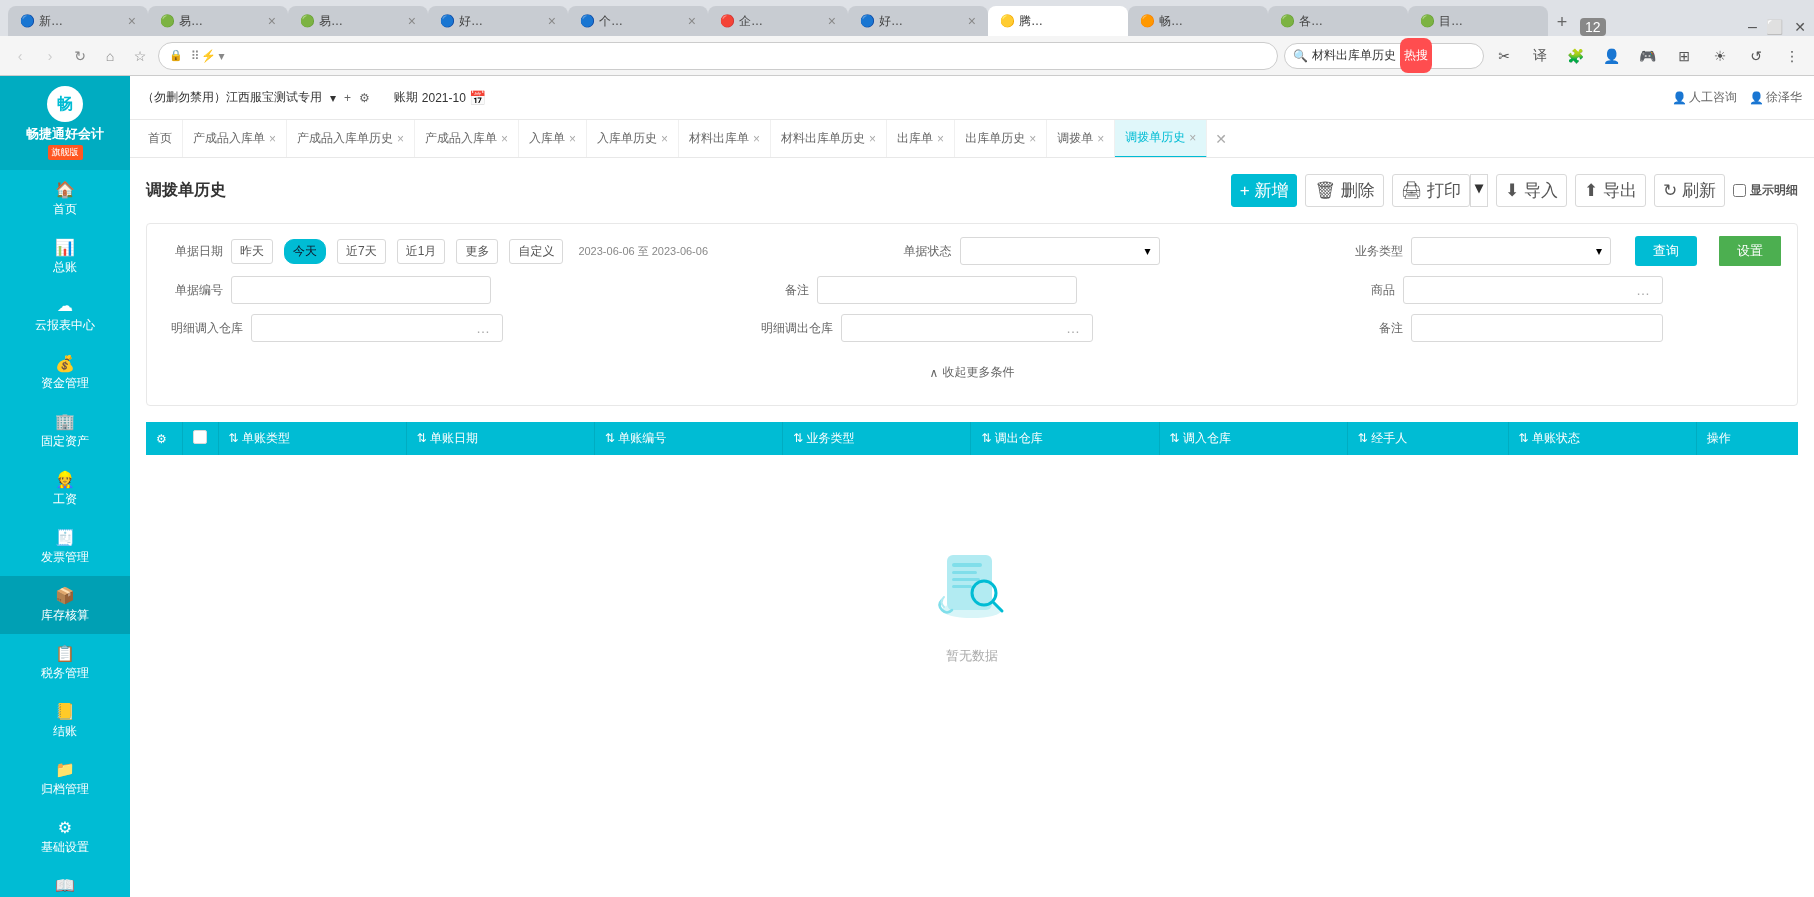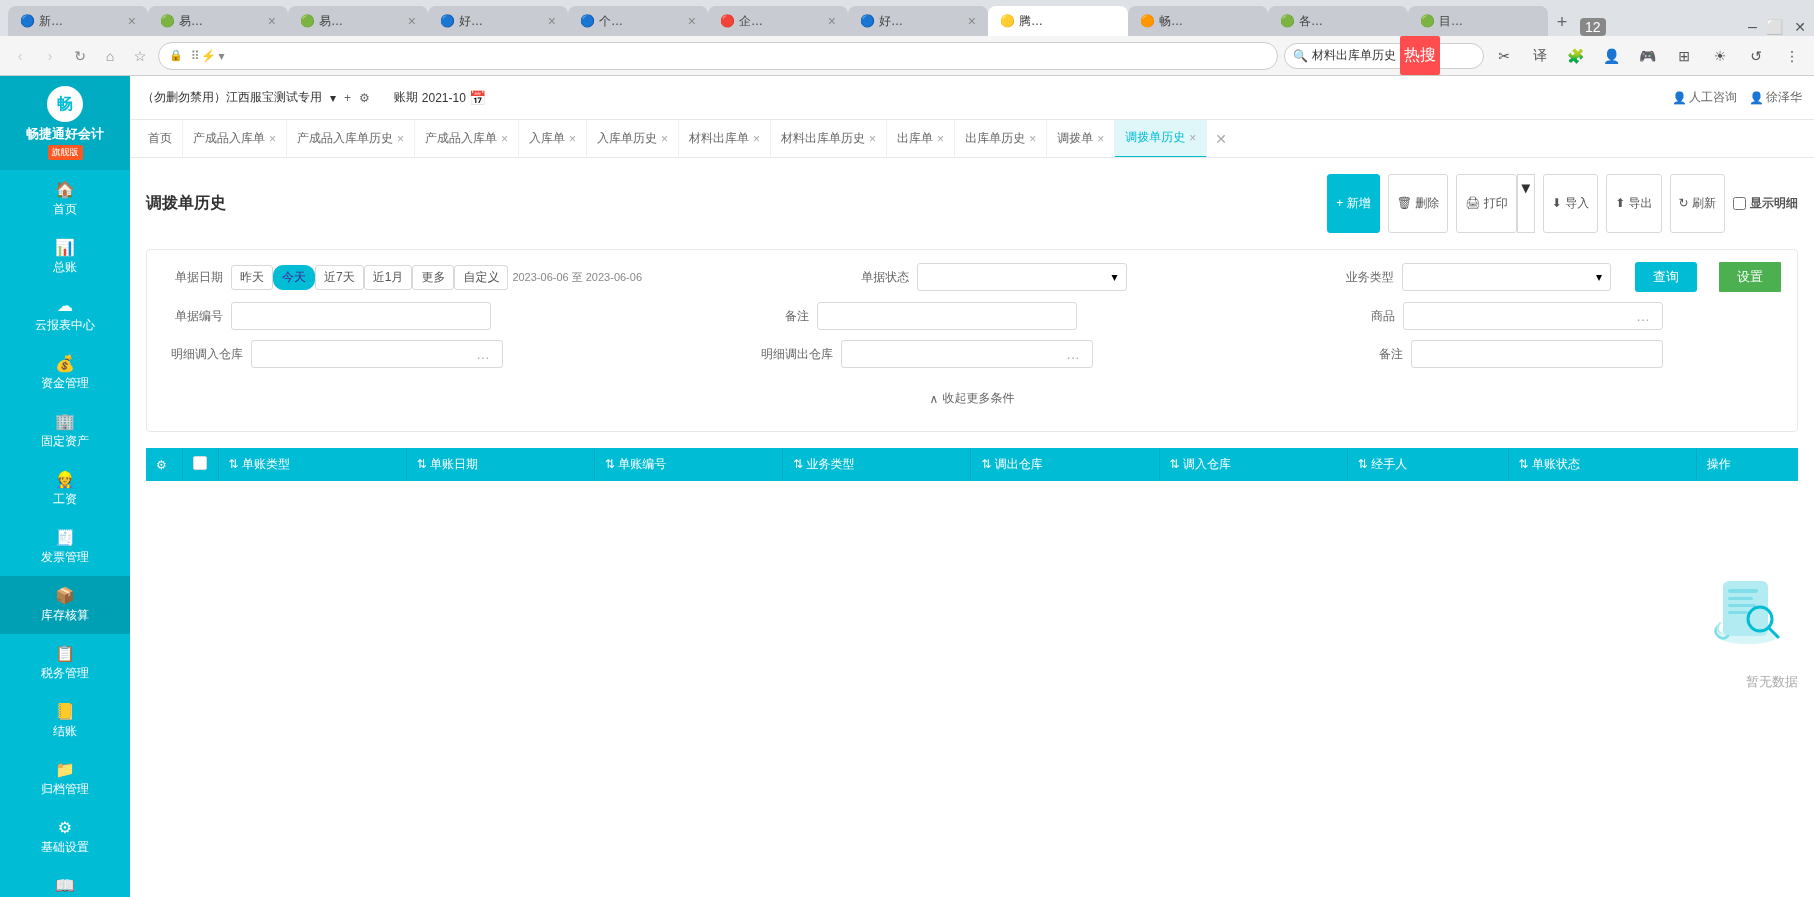--- a/index.html
+++ b/index.html
@@ -16,21 +16,21 @@
 
     .browser-toolbar { background: #f5f5f5; height: 40px; display: flex; align-items: center; padding: 0 8px; gap: 6px; border-bottom: 1px solid #ccc; }
     .nav-btn { width: 24px; height: 24px; display: flex; align-items: center; justify-content: center; color: #888; font-size: 14px; cursor: pointer; border-radius: 50%; }
     .nav-btn.disabled { color: #ccc; cursor: default; }
     .address-bar { flex: 1; background: #fff; border: 1px solid #ccc; border-radius: 20px; height: 28px; display: flex; align-items: center; padding: 0 10px; font-size: 12px; color: #333; }
     .address-icon { color: #5b9a68; margin-right: 4px; font-size: 11px; }
     .address-text { color: #1a73e8; flex: 1; overflow: hidden; text-overflow: ellipsis; white-space: nowrap; }
     .toolbar-actions { display: flex; align-items: center; gap: 8px; }
     .toolbar-action-btn { width: 28px; height: 28px; display: flex; align-items: center; justify-content: center; color: #555; font-size: 14px; cursor: pointer; border-radius: 50%; }
     .search-bar { background: #fff; border: 1px solid #ccc; border-radius: 20px; height: 26px; display: flex; align-items: center; padding: 0 8px; font-size: 12px; color: #333; gap: 4px; min-width: 200px; }
-    .hot-tag { background: #ff4d4f; color: #fff; font-size: 16px; padding: 9px 4px; border-radius: 2px; }
+    .hot-tag { background: #ff4d4f; color: #fff; font-size: 12px; padding: 9px 4px; border-radius: 8px; }
 
     
     .sidebar { width: 130px; background: #00bcd4; display: flex; flex-direction: column; height: 100%; }
     .sidebar-logo { background: #00acc1; padding: 10px 8px; display: flex; flex-direction: column; align-items: center; }
     .logo-title { color: #fff; font-size: 13px; font-weight: bold; text-align: center; line-height: 1.3; }
     .logo-badge { background: #ff5722; color: #fff; font-size: 9px; padding: 1px 4px; border-radius: 2px; margin-top: 2px; }
     .sidebar-nav { flex: 1; overflow-y: auto; }
     .sidebar-item { display: flex; flex-direction: column; align-items: center; padding: 10px 4px; cursor: pointer; color: #fff; font-size: 12px; gap: 2px; }
     .sidebar-item.active { background: rgba(0,0,0,0.15); }
     .sidebar-icon { font-size: 16px; }
@@ -49,52 +49,52 @@
     .page-tabs { background: #fff; height: 38px; display: flex; align-items: center; border-bottom: 1px solid #e8e8e8; overflow-x: auto; padding-left: 8px; }
     .page-tab { height: 38px; display: flex; align-items: center; padding: 0 10px; font-size: 12px; color: #666; cursor: pointer; white-space: nowrap; border-right: 1px solid #f0f0f0; gap: 4px; }
     .page-tab.active { color: #00bcd4; border-bottom: 2px solid #00bcd4; background: #e0f7fa; }
     .page-tab .tab-x { color: #aaa; font-size: 12px; cursor: pointer; }
     .tabs-close-all { padding: 0 8px; color: #aaa; cursor: pointer; font-size: 14px; }
 
     
     .content-area { flex: 1; overflow-y: auto; background: #fff; padding: 16px; }
     .page-title { font-size: 16px; font-weight: bold; color: #333; margin-bottom: 16px; display: flex; align-items: center; justify-content: space-between; }
     .action-bar { display: flex; align-items: center; gap: 8px; }
-    .action-btn { display: flex; align-items: center; gap: 3px; cursor: pointer; font-size: 12px; color: #555; padding: 20px 8px; border: 1px solid #d9d9d9; border-radius: 3px; background: #fff; }
+    .action-btn { display: flex; align-items: center; gap: 3px; cursor: pointer; font-size: 17px; color: #555; padding: 4px 8px; border: 1px solid #d9d9d9; border-radius: 3px; background: #fff; }
     .action-btn.primary { background: #00bcd4; color: #fff; border-color: #00bcd4; }
     .display-toggle { display: flex; align-items: center; gap: 4px; font-size: 12px; color: #555; }
 
     
     .filter-area { background: #fff; border: 1px solid #e8e8e8; border-radius: 4px; padding: 12px 16px; margin-bottom: 16px; }
     .filter-row { display: flex; align-items: center; margin-bottom: 10px; gap: 8px; }
     .filter-label { width: 60px; text-align: right; color: #666; font-size: 12px; flex-shrink: 0; }
-    .filter-dates { display: flex; align-items: center; gap: 0; }
+    .filter-dates { display: flex; align-items: center; gap: 11px; }
     .date-btn { padding: 3px 8px; border: 1px solid #d9d9d9; border-radius: 3px; cursor: pointer; font-size: 12px; color: #555; background: #fff; }
-    .date-btn.active { background: #00bcd4; color: #4c1d95; border-color: #00bcd4; border-radius: 10px; }
+    .date-btn.active { background: #00bcd4; color: #0f172a; border-color: #00bcd4; border-radius: 10px; }
     .date-range { font-size: 11px; color: #888; margin-left: 4px; }
     .filter-input { flex: 1; height: 28px; border: 1px solid #d9d9d9; border-radius: 3px; padding: 0 8px; font-size: 12px; outline: none; }
     .filter-select { flex: 1; height: 28px; border: 1px solid #d9d9d9; border-radius: 3px; padding: 0 8px; font-size: 12px; display: flex; align-items: center; justify-content: space-between; cursor: pointer; background: #fff; }
     .filter-ellipsis { color: #aaa; font-size: 14px; cursor: pointer; padding: 0 4px; }
     .collapse-btn { display: flex; align-items: center; justify-content: center; gap: 4px; color: #666; cursor: pointer; font-size: 12px; padding: 6px; }
 
     
     .query-btn { background: #00bcd4; color: #fff; border: none; border-radius: 3px; padding: 6px 18px; font-size: 13px; cursor: pointer; }
     .settings-btn { background: #4caf50; color: #fff; border: none; border-radius: 1px; padding: 6px 18px; font-size: 13px; cursor: pointer; }
 
     
     .data-table { width: 100%; border-collapse: collapse; }
     .table-header { background: #00bcd4; }
     .table-header th { color: #fff; font-size: 12px; font-weight: normal; padding: 8px 10px; text-align: left; border-right: 1px solid #00acc1; white-space: nowrap; cursor: pointer; }
     .table-header th:last-child { border-right: none; }
     .th-gear { background: #00bcd4; width: 36px; text-align: center; }
     .th-check { width: 36px; text-align: center; }
     .col-sort { display: flex; align-items: center; gap: 2px; }
 
     
-    .empty-state { display: flex; flex-direction: column; align-items: flex-end; justify-content: center; padding: 80px 0; }
+    .empty-state { display: flex; flex-direction: column; align-items: center; justify-content: center; padding: 80px 0; }
     .empty-icon { width: 100px; height: 100px; margin-bottom: 12px; }
     .empty-text { color: #aaa; font-size: 13px; }
 
     
     .checkbox { width: 14px; height: 14px; border: 1px solid #d9d9d9; border-radius: 2px; background: #fff; display: inline-block; cursor: pointer; }
 
     .divider-row { display: flex; justify-content: center; padding: 6px 0; }
 
     .period-calendar { font-size: 14px; cursor: pointer; color: #00bcd4; }
   </style>

